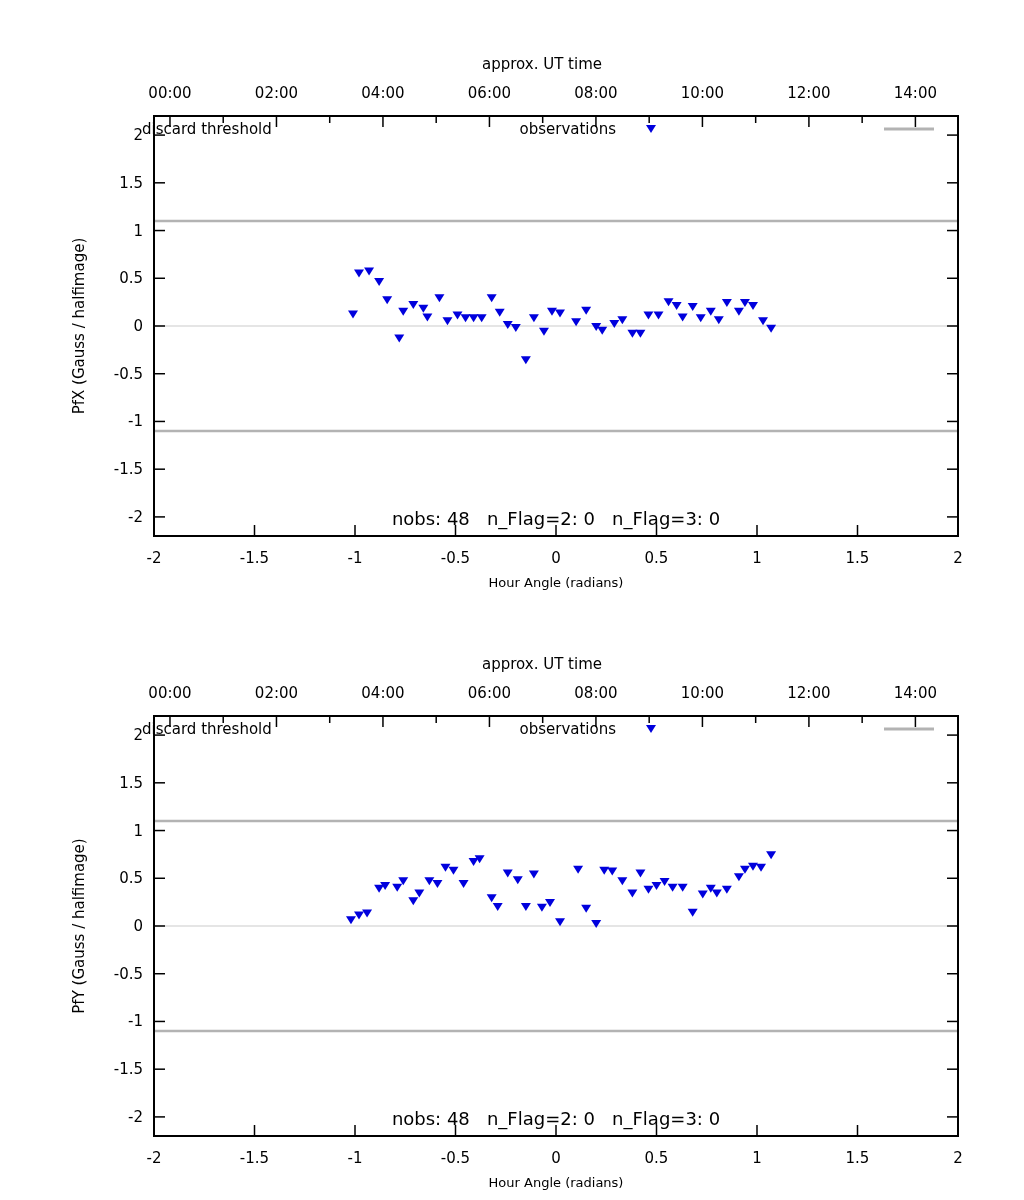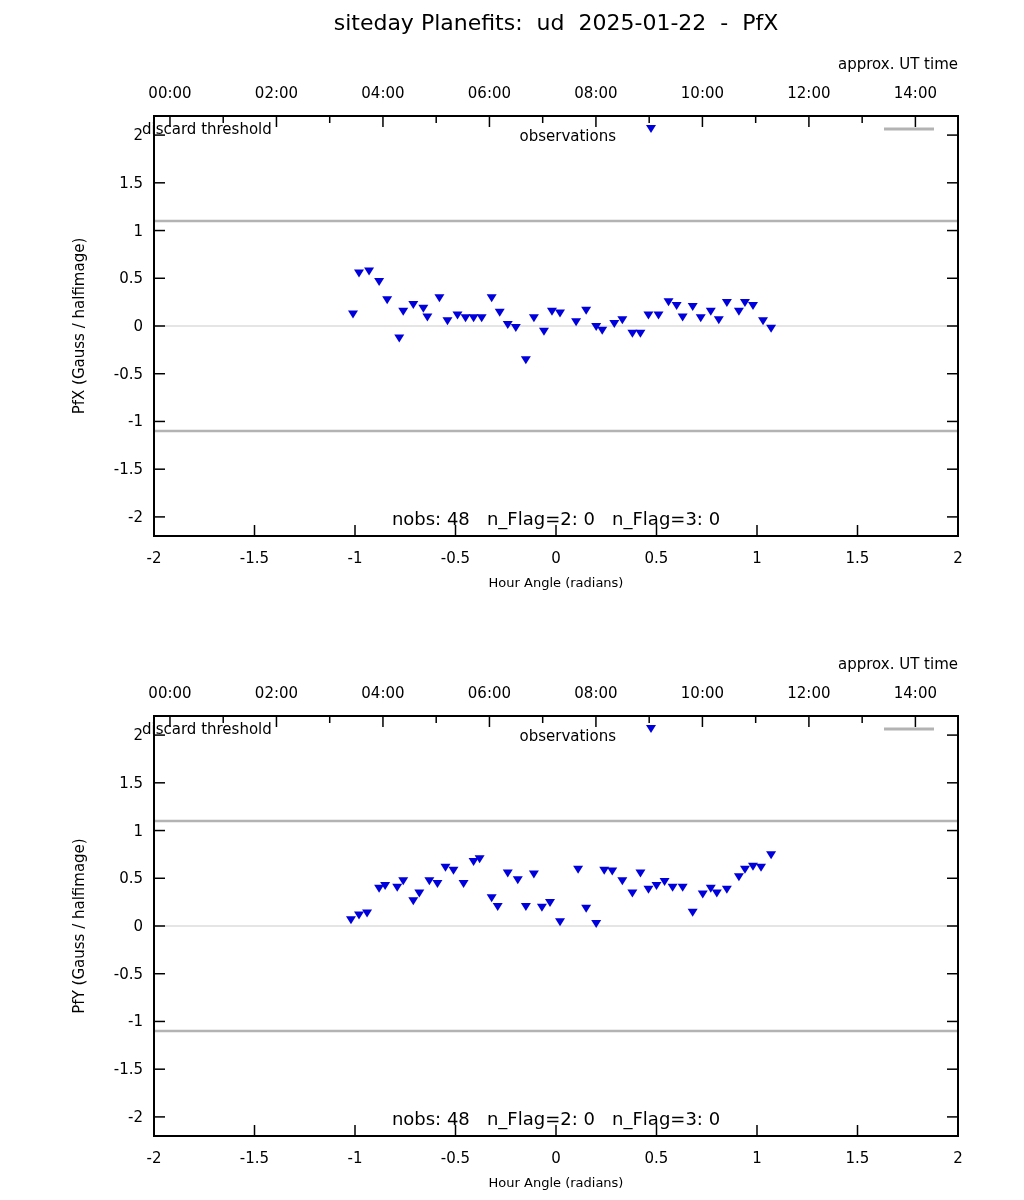--- a/index.html
+++ b/index.html
@@ -2,27 +2,27 @@
 <html><head>
 <meta charset="utf-8">
 <style>
   html,body{margin:0;padding:0;background:#ffffff;}
   #page{position:relative;width:1024px;height:1200px;background:#ffffff;
         font-family:"DejaVu Sans","Liberation Sans",sans-serif;color:#000;overflow:hidden;}
   .chart{position:absolute;left:0;width:1024px;height:600px;}
   .chart svg{position:absolute;left:0;top:0;}
   .ctitle{position:absolute;left:154px;width:804px;top:10px;text-align:center;
           font-size:22px;white-space:pre;}
-  .utlabel{position:absolute;left:154px;width:804px;top:55px;text-align:right;font-size:15px;}
+  .utlabel{position:absolute;left:140px;width:804px;top:55px;text-align:center;font-size:15px;}
   .ylabel{position:absolute;left:-131px;top:317px;width:420px;text-align:center;
           font-size:15px;transform:rotate(-90deg);}
   .xlabel{position:absolute;left:154px;width:804px;top:575px;text-align:center;font-size:13px;}
   .stats{position:absolute;left:154px;width:804px;top:508px;text-align:center;
          font-size:18px;white-space:pre;}
-  .leg-obs{position:absolute;left:154px;width:462px;top:120px;text-align:right;font-size:15px;margin-top:7px;}
+  .leg-obs{position:absolute;left:154px;width:462px;top:120px;text-align:right;font-size:15px;}
   .leg-thr{position:absolute;left:142px;width:718px;top:120px;text-align:left;font-size:15px;}
 </style>
 </head>
 <body>
 
 <div id="page">
 
   <div class="chart" id="chart-0" style="top:0">
     <svg id="svg-0" width="1024" height="600">
         <line x1="154" y1="326" x2="958" y2="326" stroke="#cccccc" stroke-width="1.2"></line>
@@ -141,21 +141,20 @@
         <path d="M695.7199999999999,314.3636363636364 L705.7199999999999,314.3636363636364 L700.7199999999999,322.3636363636364 Z" fill="#0000dd"></path>
         <path d="M705.77,307.6818181818182 L715.77,307.6818181818182 L710.77,315.6818181818182 Z" fill="#0000dd"></path>
         <path d="M713.8100000000001,316.27272727272725 L723.8100000000001,316.27272727272725 L718.8100000000001,324.27272727272725 Z" fill="#0000dd"></path>
         <path d="M721.85,299.0909090909091 L731.85,299.0909090909091 L726.85,307.0909090909091 Z" fill="#0000dd"></path>
         <path d="M733.9100000000001,307.6818181818182 L743.9100000000001,307.6818181818182 L738.9100000000001,315.6818181818182 Z" fill="#0000dd"></path>
         <path d="M739.9399999999999,299.0909090909091 L749.9399999999999,299.0909090909091 L744.9399999999999,307.0909090909091 Z" fill="#0000dd"></path>
         <path d="M747.98,301.9545454545455 L757.98,301.9545454545455 L752.98,309.9545454545455 Z" fill="#0000dd"></path>
         <path d="M758.0300000000001,317.22727272727275 L768.0300000000001,317.22727272727275 L763.0300000000001,325.22727272727275 Z" fill="#0000dd"></path>
         <path d="M766.07,324.8636363636364 L776.07,324.8636363636364 L771.07,332.8636363636364 Z" fill="#0000dd"></path>
       </svg>
-    <div class="ctitle">siteday Planefits:  ud  2025-01-22  -  PfX</div>
     <div class="utlabel">approx. UT time</div>
     <div class="ylabel">PfX (Gauss / halfimage)</div>
     <div class="leg-obs">observations</div>
     <div class="leg-thr">discard threshold</div>
     <div class="stats">nobs: 48   n_Flag=2: 0   n_Flag=3: 0</div>
     <div class="xlabel">Hour Angle (radians)</div>
   </div>
 
   <div class="chart" id="chart-1" style="top:600px">
     <svg id="svg-1" width="1024" height="600">

